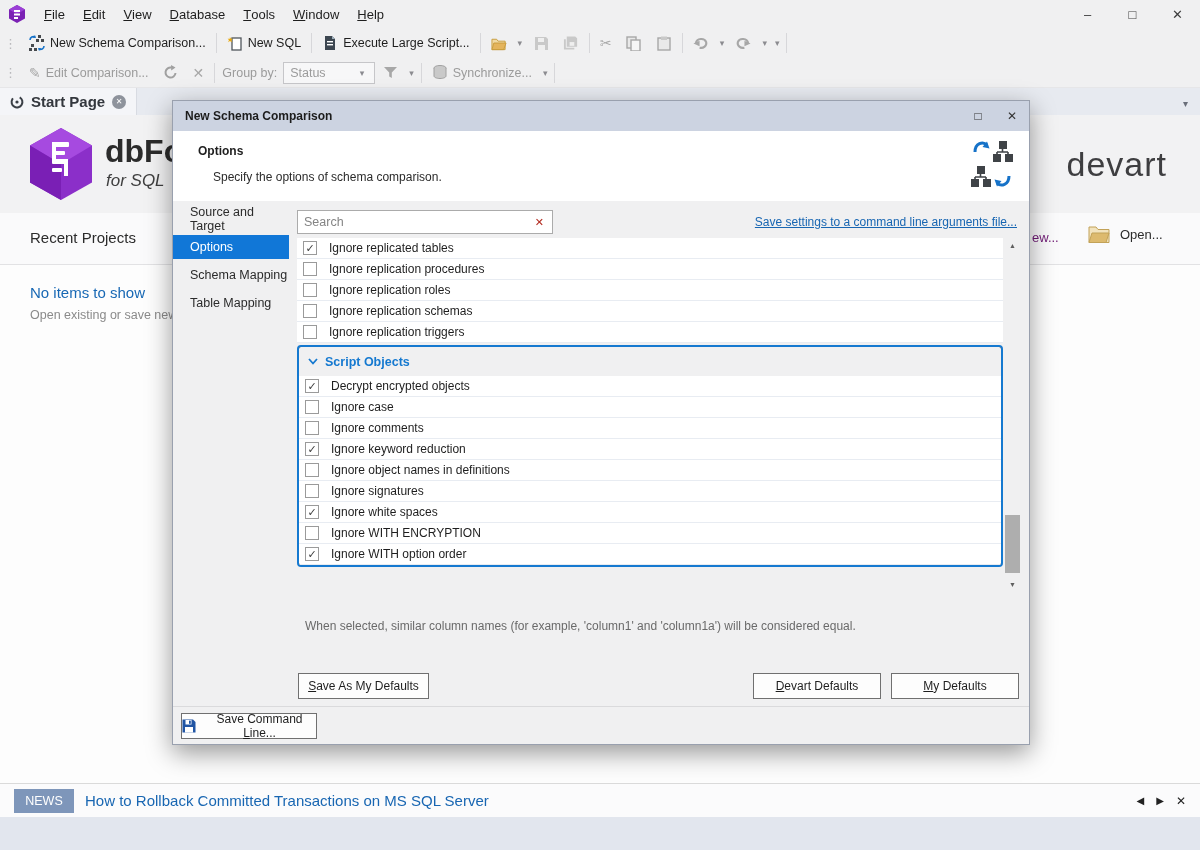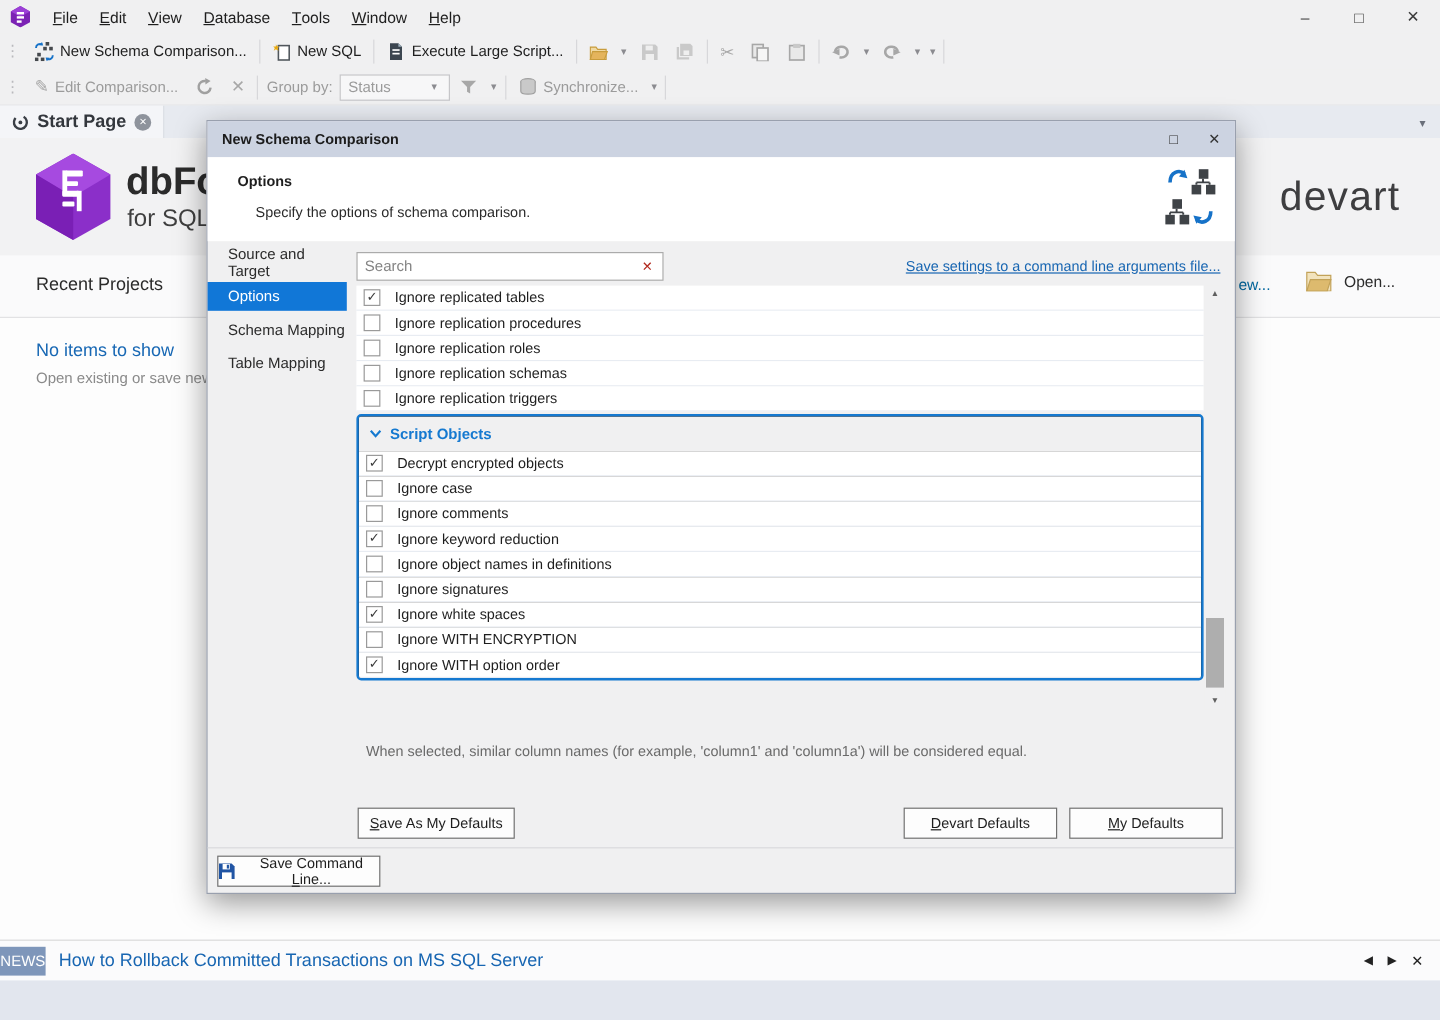--- a/index.html
+++ b/index.html
@@ -36,32 +36,32 @@
   .tab { height:27px; background:#f4f5f8; display:flex; align-items:center; padding:0 10px 0 10px; gap:7px; border-right:1px solid #d8dbe2; }
   .tab-label { font-weight:bold; font-size:15px; color:#33373d; }
   .tab-close { width:14px; height:14px; border-radius:50%; background:#8e939c; color:#fff; font-size:8px; display:flex; align-items:center; justify-content:center; }
   .tab-overflow { margin-left:auto; color:#6a6f7a; font-size:10px; padding:0 12px 6px 0; }
 
   
   .startpage { position:absolute; top:115px; left:0; right:0; bottom:0; background:#fdfdfd; }
   .sp-header { position:absolute; top:0; left:0; right:0; height:98px; background:#f2f2f3; }
   .sp-logo { position:absolute; left:28px; top:13px; }
   .sp-title { position:absolute; left:105px; top:18px; font-size:32px; font-weight:600; color:#2b2b2b; }
-  .sp-subtitle { position:absolute; left:106px; top:56px; font-size:20px; color:#3f3f3f; }
+  .sp-subtitle { position:absolute; left:106px; top:56px; font-size:17px; color:#3f3f3f;font-style:italic; }
   .devart { position:absolute; right:33px; top:30px; font-size:34px; color:#3e3e40; letter-spacing:1px; }
   .sp-row { position:absolute; top:98px; left:0; right:0; height:52px; background:#fafafb; border-bottom:1px solid #e2e2e4; }
   .sp-recent { position:absolute; left:30px; top:16px; font-size:15px; color:#2b2b2b; }
-  .sp-new-frag { position:absolute; left:1032px; top:17px; font-size:13px; color:#0369a1;text-align:right; }
+  .sp-new-frag { position:absolute; left:1032px; top:17px; font-size:13px; color:#701a75;text-align:right; }
   .sp-open { position:absolute; left:1088px; top:12px; display:flex; align-items:center; gap:10px; font-size:13px; color:#2b2b2b; }
   .sp-empty-title { position:absolute; left:30px; top:169px; font-size:15px; color:#1868b4; }
   .sp-empty-sub { position:absolute; left:30px; top:193px; font-size:12.5px; color:#8a8a8a; }
 
   
   .newsbar { position:absolute; left:0; right:0; top:668px; height:34px; background:#fbfbfc; border-top:1px solid #dadada; display:flex; align-items:center; }
-  .news-badge { width:38px; height:24px; background:#7e96ba; color:#fff; font-size:12.5px; display:flex; align-items:center; justify-content:center; }
+  .news-badge { margin-left:14px; width:60px; height:24px; background:#7e96ba; color:#fff; font-size:12.5px; display:flex; align-items:center; justify-content:center; }
   .news-headline { margin-left:11px; font-size:15px; color:#1866b2; }
   .news-ctrl { margin-left:auto; display:flex; align-items:center; gap:12px; padding-right:14px; color:#222; }
   .news-arrow { font-size:10px; }
   .news-close { font-size:12px; }
   .bottomband { position:absolute; left:0; right:0; top:702px; bottom:0; background:#e2e6ee; }
 
   
   .dialog { position:absolute; left:172px; top:100px; width:858px; height:645px; background:#f0f0f1; border:1px solid #99a0ae; box-shadow:0 8px 24px rgba(0,0,0,.4); }
   .dlg-titlebar { position:absolute; top:0; left:0; right:0; height:30px; background:#ccd3e1; display:flex; align-items:center; }
   .dlg-title { margin-left:12px; font-weight:bold; font-size:12px; color:#1c1c1c; }

